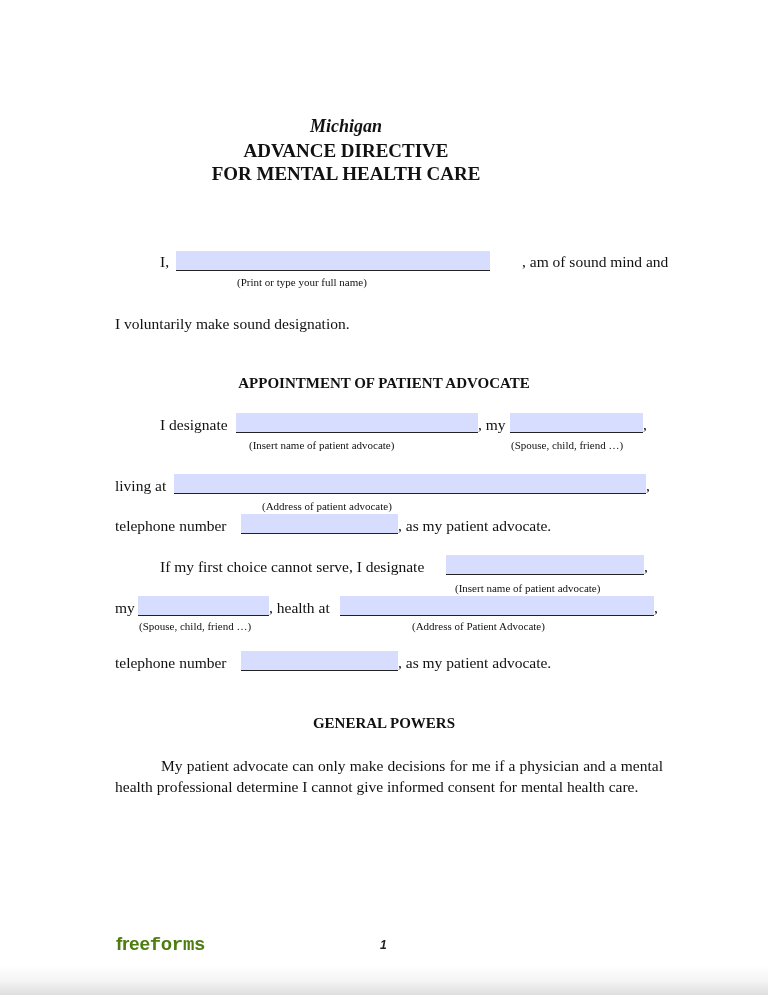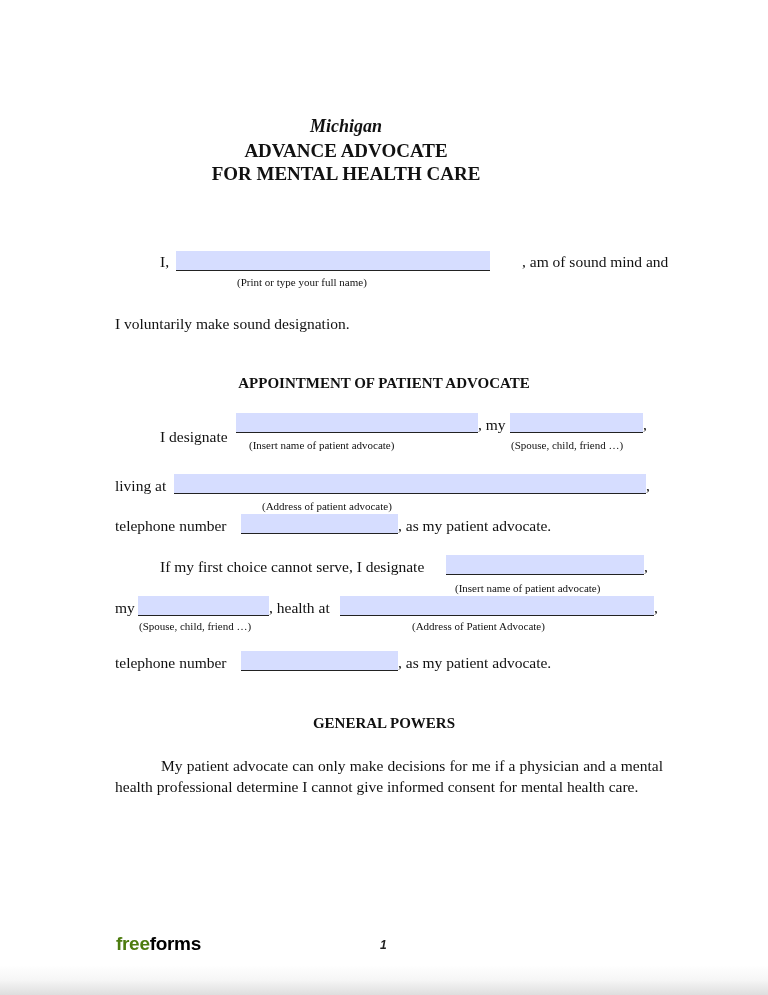--- a/index.html
+++ b/index.html
@@ -9,39 +9,39 @@
   .title{font-weight:bold;font-size:19px;text-align:center;width:692px;left:0;}
   .italic{font-style:italic;}
   .txt{font-size:15.5px;}
   .cap{font-size:11px;}
   .heading{font-weight:bold;font-size:15px;text-align:center;width:768px;left:0;}
   .field{position:absolute;background:#d6ddff;border-bottom:1.3px solid #222;height:20px;box-sizing:border-box;}
   .para{position:absolute;left:115px;width:548px;font-size:15.5px;line-height:21px;text-align:justify;}
   .para .indent{display:inline-block;width:46px;}
   .logo{position:absolute;left:116px;top:933px;font-family:"Liberation Sans","DejaVu Sans",sans-serif;font-weight:bold;font-size:19px;letter-spacing:-0.3px;}
   .logo .free{color:#4d7c0f;}
-  .logo .forms{color:#000000;}
+  .logo .forms{color:#4d7c0f;font-family:Liberation Mono, monospace;}
   .pagenum{position:absolute;left:380px;top:938px;font-family:"Liberation Sans","DejaVu Sans",sans-serif;font-style:italic;font-weight:bold;font-size:12px;color:#222;}
 </style>
 </head>
 <body>
 
 <div class="abs title italic" style="top:116px;font-size:18px;">Michigan</div>
-<div class="abs title" style="top:140px;">ADVANCE ADVOCATE</div>
+<div class="abs title" style="top:140px;">ADVANCE DIRECTIVE</div>
 <div class="abs title" style="top:163px;">FOR MENTAL HEALTH CARE</div>
 
 <div class="abs txt" style="left:160px;top:253px;">I,</div>
 <div class="field" style="left:176px;top:251px;width:314px;"></div>
 <div class="abs txt" style="left:490px;top:253px;padding-left:32px;">, am of sound mind and</div>
 <div class="abs cap" style="left:237px;top:276px;">(Print or type your full name)</div>
 <div class="abs txt" style="left:115px;top:315px;">I voluntarily make sound designation.</div>
 
 <div class="abs heading" style="top:375px;">APPOINTMENT OF PATIENT ADVOCATE</div>
 
-<div class="abs txt" style="left:160px;top:416px;margin-top:12px;">I designate</div>
+<div class="abs txt" style="left:160px;top:416px;">I designate</div>
 <div class="field" style="left:236px;top:413px;width:242px;"></div>
 <div class="abs txt" style="left:478px;top:416px;">, my</div>
 <div class="field" style="left:510px;top:413px;width:133px;"></div>
 <div class="abs txt" style="left:643px;top:416px;">,</div>
 <div class="abs cap" style="left:249px;top:439px;">(Insert name of patient advocate)</div>
 <div class="abs cap" style="left:511px;top:439px;">(Spouse, child, friend …)</div>
 
 <div class="abs txt" style="left:115px;top:477px;">living at</div>
 <div class="field" style="left:174px;top:474px;width:472px;"></div>
 <div class="abs txt" style="left:646px;top:477px;">,</div>

